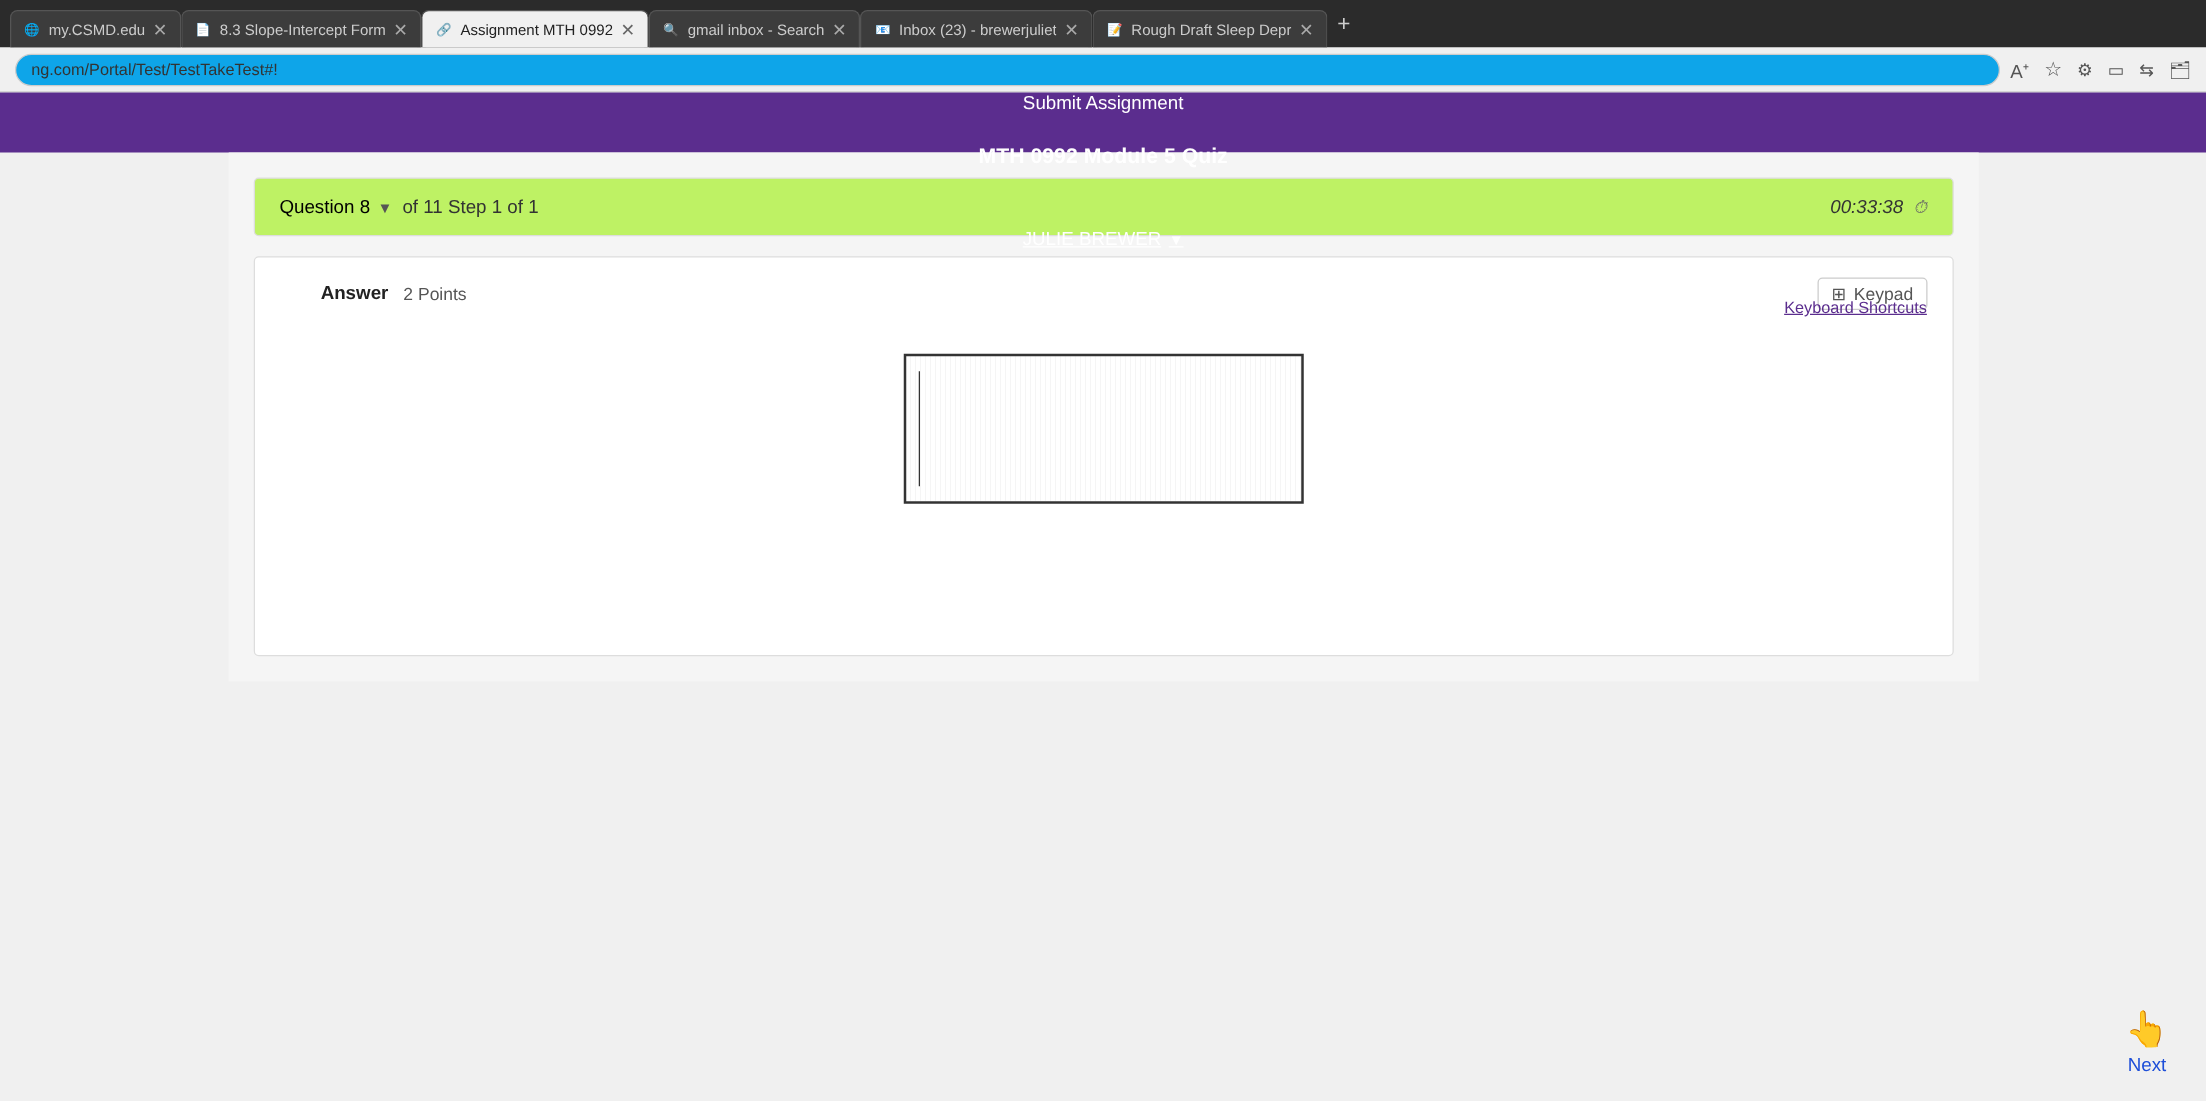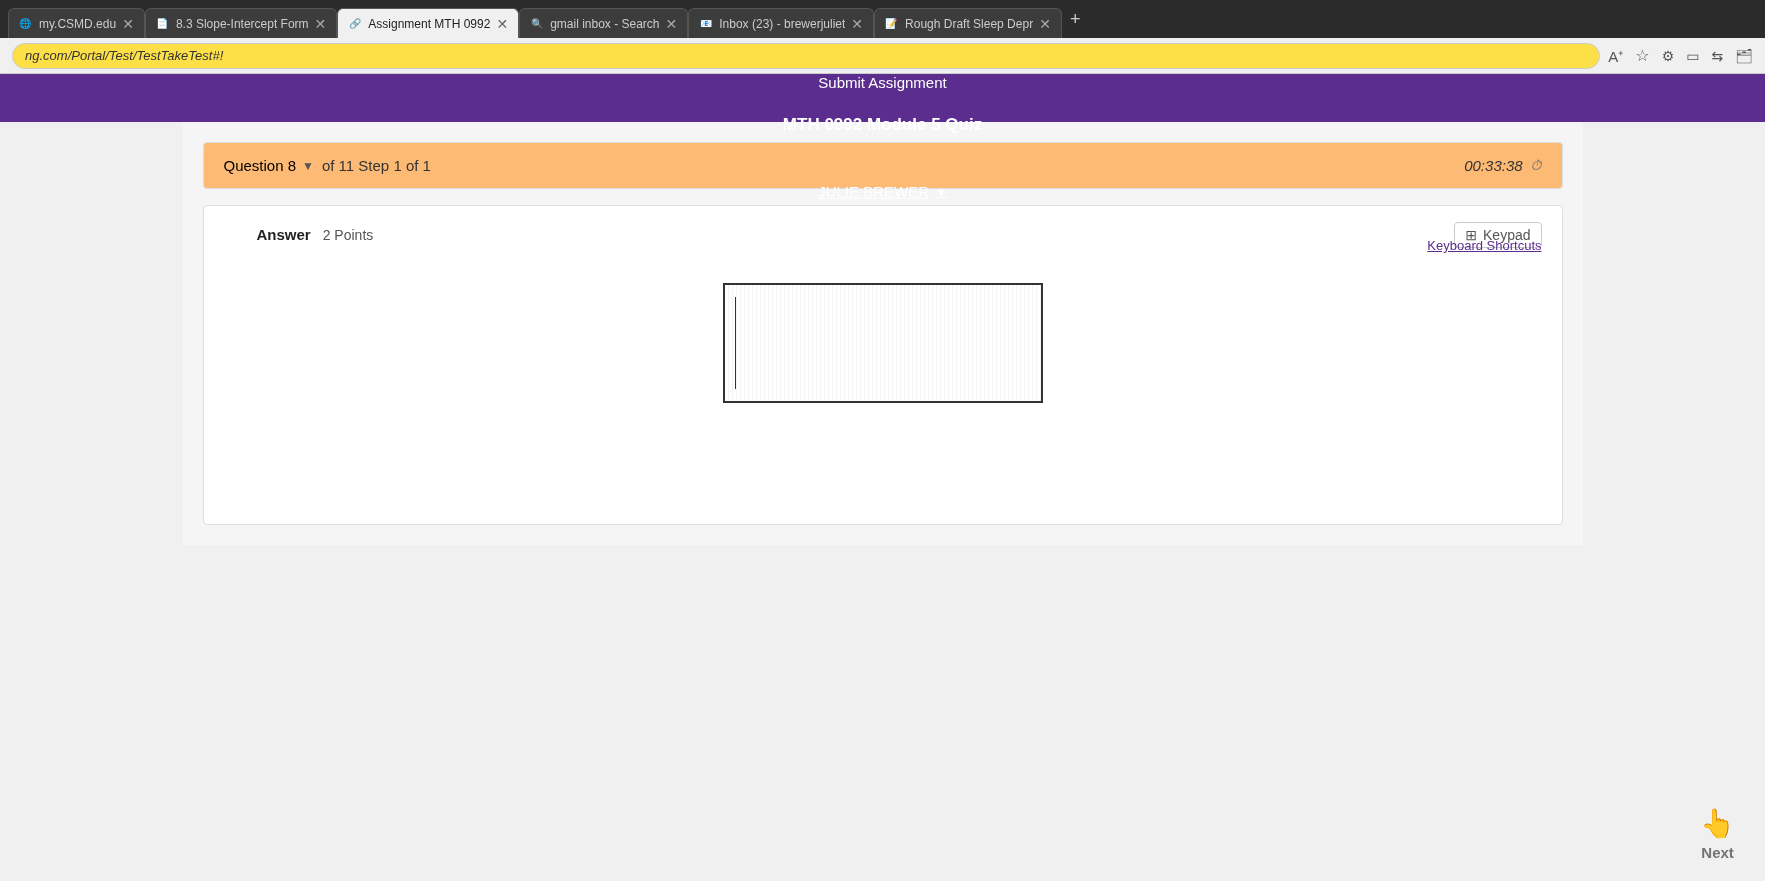--- a/index.html
+++ b/index.html
@@ -11,36 +11,36 @@
     .tab { display: flex; align-items: center; background: #3c3c3c; color: #ccc; font-size: 12px; padding: 0 10px; height: 30px; border-radius: 6px 6px 0 0; gap: 6px; min-width: 120px; max-width: 200px; cursor: pointer; border: 1px solid #555; border-bottom: none; }
     .tab.active { background: #f0f0f0; color: #222; }
     .tab .tab-favicon { width: 14px; height: 14px; display: inline-flex; align-items: center; justify-content: center; font-size: 10px; }
     .tab .tab-label { flex: 1; overflow: hidden; white-space: nowrap; text-overflow: ellipsis; font-size: 12px; }
     .tab .tab-close { font-size: 14px; color: #aaa; cursor: pointer; }
     .tab.active .tab-close { color: #666; }
     .tab-add { color: #ccc; font-size: 18px; padding: 0 8px; cursor: pointer; align-self: center; }
 
     
     .address-bar { background: #f0f0f0; height: 36px; display: flex; align-items: center; padding: 0 12px; gap: 8px; border-bottom: 1px solid #ccc; }
-    .address-input { flex: 1; background: #fde047; border: 1px solid #ccc; border-radius: 16px; height: 26px; padding: 0 12px; font-size: 13px; color: #333; display: flex; align-items: center; font-style: italic; }
+    .address-input { flex: 1; background: #0ea5e9; border: 1px solid #ccc; border-radius: 16px; height: 26px; padding: 0 12px; font-size: 13px; color: #333; display: flex; align-items: center; }
     .browser-icons { display: flex; gap: 12px; align-items: center; color: #555; font-size: 16px; }
 
     
     .header-bar { background: #5b2d8e; color: white; height: 48px; display: flex; align-items: center; padding: 0 20px; gap: 24px; flex-direction: column; }
     .submit-assignment-btn { color: white; font-size: 15px; font-weight: 400; cursor: pointer; text-decoration: none; }
     .quiz-title { font-size: 17px; font-weight: 700; color: white; }
     .header-spacer { flex: 1; }
     .user-name { font-size: 15px; color: white; display: flex; align-items: center; gap: 6px; cursor: pointer; text-decoration: underline; }
     .user-name .dropdown-arrow { font-size: 12px; }
 
     
     .quiz-container { background: #f5f5f5; padding: 20px; max-width: 1400px; margin: 0 auto; }
 
     
-    .question-bar { background: #fdba74; border: 1px solid #ddd; border-radius: 4px; padding: 14px 20px; display: flex; align-items: center; margin-bottom: 16px; }
+    .question-bar { background: #bef264; border: 1px solid #ddd; border-radius: 4px; padding: 14px 20px; display: flex; align-items: center; margin-bottom: 16px; }
     .question-selector { display: flex; align-items: center; gap: 6px; font-size: 15px; font-weight: 500; cursor: pointer; }
     .question-selector .arrow { font-size: 12px; color: #555; }
     .question-step { font-size: 15px; color: #333; margin-left: 8px; }
     .timer-area { margin-left: auto; display: flex; align-items: center; gap: 8px; font-size: 15px; font-weight: 500; color: #333; font-style: italic; }
     .timer-icon { color: #666; font-size: 14px; }
 
     
     .question-content { background: white; border: 1px solid #ddd; border-radius: 4px; padding: 24px 20px; margin-bottom: 16px; }
     .question-text { font-size: 15px; color: #222; line-height: 1.6; margin-bottom: 24px; }
     .math-expression { text-align: center; font-size: 16px; color: #222; font-style: italic; }
@@ -52,21 +52,21 @@
     .answer-points { font-size: 14px; color: #555; }
     .keypad-btn { position: absolute; right: 20px; top: 16px; display: flex; align-items: center; gap: 6px; font-size: 14px; color: #555; cursor: pointer; border: 1px solid #ccc; border-radius: 4px; padding: 4px 10px; background: white; }
     .keyboard-shortcuts { position: absolute; right: 20px; top: 44px; font-size: 13px; color: #5b2d8e; cursor: pointer; text-decoration: underline; }
     .answer-input-area { display: flex; justify-content: center; margin-top: 40px; }
     .math-input-box { width: 320px; height: 120px; border: 2px solid #333; background: white; display: flex; align-items: flex-start; padding: 8px; position: relative; }
     .math-cursor { width: 1px; height: 80%; background: #333; position: absolute; left: 10px; top: 10%; }
 
     
     .next-btn-container { position: fixed; bottom: 20px; right: 30px; display: flex; flex-direction: column; align-items: center; gap: 4px; cursor: pointer; }
     .next-btn-icon { font-size: 28px; color: #333; }
-    .next-btn-label { font-size: 15px; font-weight: 700; color: #737373; }
+    .next-btn-label { font-size: 15px; font-weight: 400; color: #1d4ed8; }
 
     
     .math-input-lines { position: absolute; top: 0; left: 0; right: 0; bottom: 0; background-image: repeating-linear-gradient(90deg, transparent, transparent 3px, rgba(0,0,0,0.04) 3px, rgba(0,0,0,0.04) 4px); }
   </style>
 </head>
 <body>
 
 <div class="browser-top">
   <div class="browser-tabs">
     <div class="tab">

